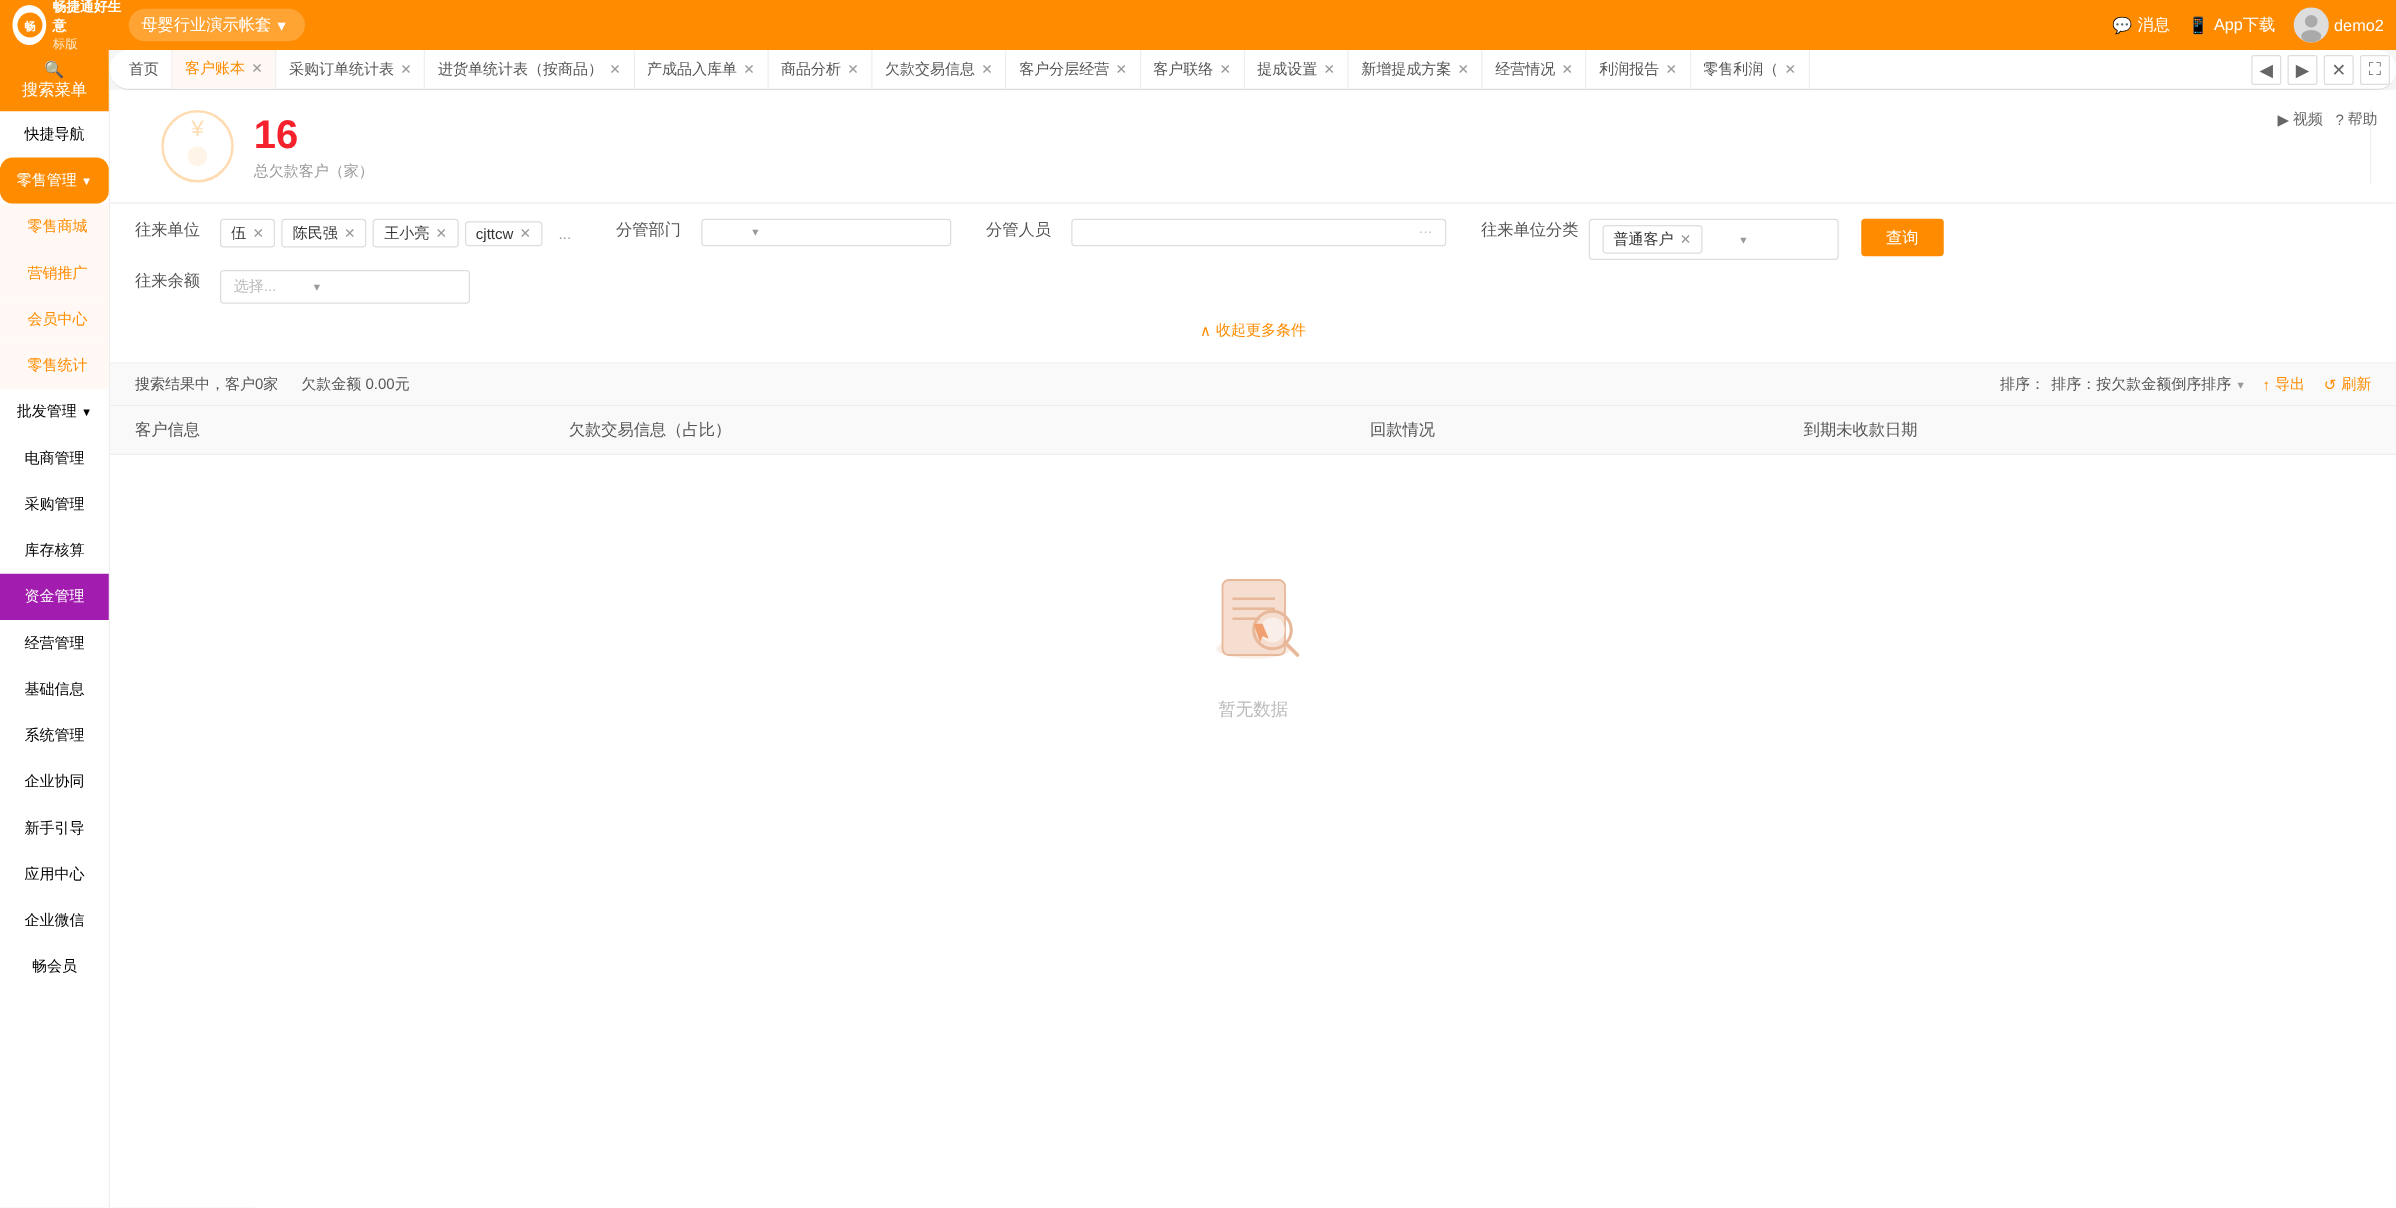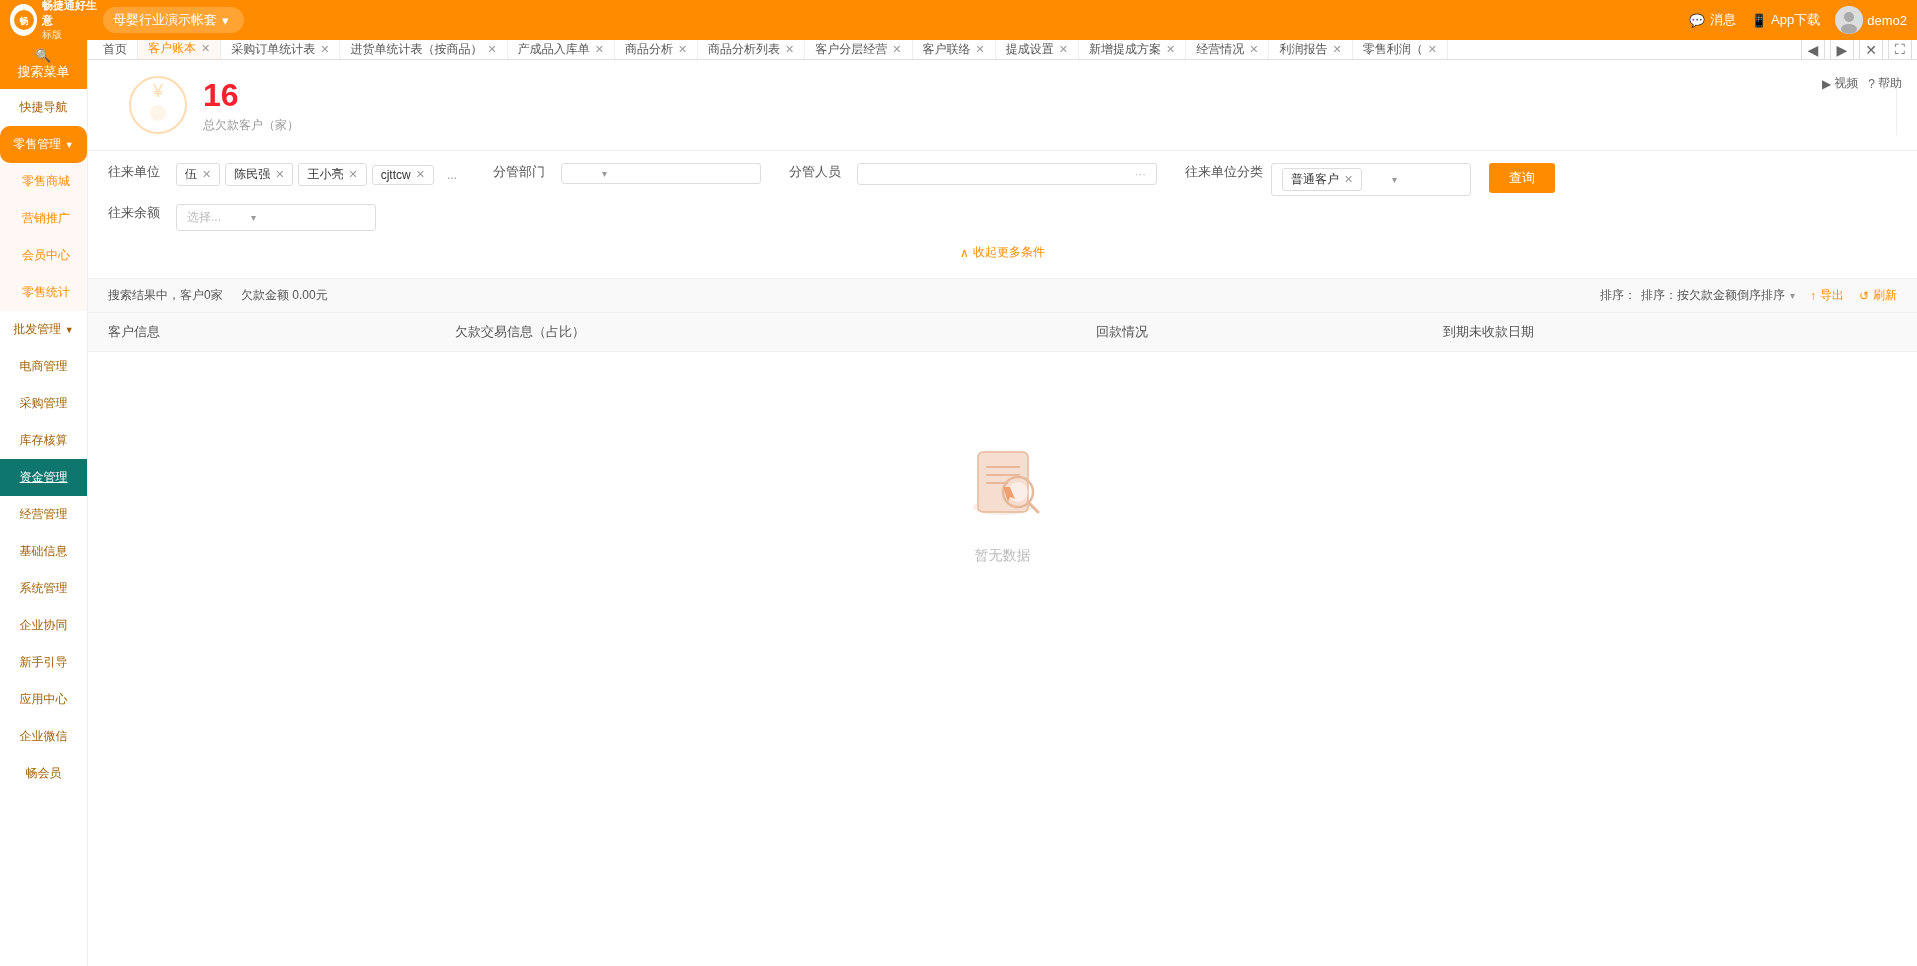--- a/index.html
+++ b/index.html
@@ -4,36 +4,36 @@
   <style>
     * { box-sizing: border-box; margin: 0; padding: 0; font-family: 'Microsoft YaHei', Arial, sans-serif; }
     body { background: #f5f5f5; font-size: 13px; color: #333; overflow: hidden; }
 
     
     .app-container { display: flex; flex-direction: column; height: 100vh; }
     .top-bar { display: flex; align-items: center; background: #ff8c00; height: 40px; padding: 0 10px; flex-shrink: 0; }
     .main-layout { display: flex; flex: 1; overflow: hidden; }
     .sidebar { width: 88px; background: #fff; display: flex; flex-direction: column; border-right: 1px solid #eee; flex-shrink: 0; }
     .content-area { flex: 1; display: flex; flex-direction: column; overflow: hidden; }
-    .tab-bar { background: #fff; border-bottom: 1px solid #ddd; display: flex; align-items: center; height: 20px; padding: 0 5px; overflow: hidden; flex-shrink: 0; }
+    .tab-bar { background: #fff; border-bottom: 1px solid #ddd; display: flex; align-items: center; height: 32px; padding: 0 5px; overflow: hidden; flex-shrink: 0; border-radius: 15px; }
     .main-content { flex: 1; overflow-y: auto; background: #fff; }
 
     
     .top-bar-logo { display: flex; align-items: center; color: #fff; font-size: 12px; width: 88px; }
     .logo-icon { width: 32px; height: 32px; background: #fff; border-radius: 50%; margin-right: 5px; display: flex; align-items: center; justify-content: center; color: #ff8c00; font-size: 10px; font-weight: bold; }
     .top-bar-middle { flex: 1; display: flex; align-items: center; padding-left: 5px; }
     .workspace-selector { background: rgba(255,255,255,0.2); border: none; color: #fff; font-size: 13px; padding: 4px 10px; border-radius: 13px; cursor: pointer; display: flex; align-items: center; }
     .workspace-selector span { margin-right: 5px; }
     .top-bar-right { display: flex; align-items: center; gap: 15px; color: #fff; font-size: 13px; }
     .top-bar-btn { display: flex; align-items: center; gap: 4px; cursor: pointer; color: #fff; }
     .avatar { width: 28px; height: 28px; border-radius: 50%; background: #ccc; display: flex; align-items: center; justify-content: center; overflow: hidden; }
 
     
     .sidebar-search { padding: 8px 5px; background: #ff8c00; color: #fff; text-align: center; font-size: 13px; cursor: pointer; }
-    .sidebar-item { padding: 10px 5px; text-align: center; font-size: 12px; color: #a16207; cursor: pointer; position: relative; }
+    .sidebar-item { padding: 10px 5px; text-align: center; font-size: 12px; color: #000000; cursor: pointer; position: relative; }
     .sidebar-item.active { background: #ff8c00; color: #fff; border-radius: 10px; }
 
     
     .tab-item { display: flex; align-items: center; padding: 0 10px; height: 36px; border-right: 1px solid #eee; font-size: 12px; cursor: pointer; white-space: nowrap; color: #555; flex-shrink: 0; }
     .tab-item.active { color: #ff8c00; border-bottom: 2px solid #ff8c00; background: #fff8f5; }
     .tab-item .close-btn { margin-left: 5px; color: #999; font-size: 11px; }
     .tab-controls { margin-left: auto; display: flex; align-items: center; gap: 5px; }
     .tab-ctrl-btn { width: 24px; height: 24px; display: flex; align-items: center; justify-content: center; cursor: pointer; color: #666; font-size: 14px; border: 1px solid #ddd; border-radius: 2px; }
 
     
@@ -163,21 +163,21 @@
       </div>
       <div class="sidebar-item">
         <span>电商管理</span>
       </div>
       <div class="sidebar-item">
         <span>采购管理</span>
       </div>
       <div class="sidebar-item">
         <span>库存核算</span>
       </div>
-      <div class="sidebar-item" style="background:#0f766e;color:#fff;text-decoration:underline;">
+      <div class="sidebar-item" style="background:#a21caf;color:#fff;">
         <span>资金管理</span>
       </div>
       <div class="sidebar-item">
         <span>经营管理</span>
       </div>
       <div class="sidebar-item">
         <span>基础信息</span>
       </div>
       <div class="sidebar-item">
         <span>系统管理</span>
@@ -219,21 +219,21 @@
         </div>
         <div class="tab-item">
           <span>产成品入库单</span>
           <span class="close-btn">✕</span>
         </div>
         <div class="tab-item">
           <span>商品分析</span>
           <span class="close-btn">✕</span>
         </div>
         <div class="tab-item">
-          <span>商品分析列表</span>
+          <span>欠款交易信息</span>
           <span class="close-btn">✕</span>
         </div>
         <div class="tab-item">
           <span>客户分层经营</span>
           <span class="close-btn">✕</span>
         </div>
         <div class="tab-item">
           <span>客户联络</span>
           <span class="close-btn">✕</span>
         </div>

